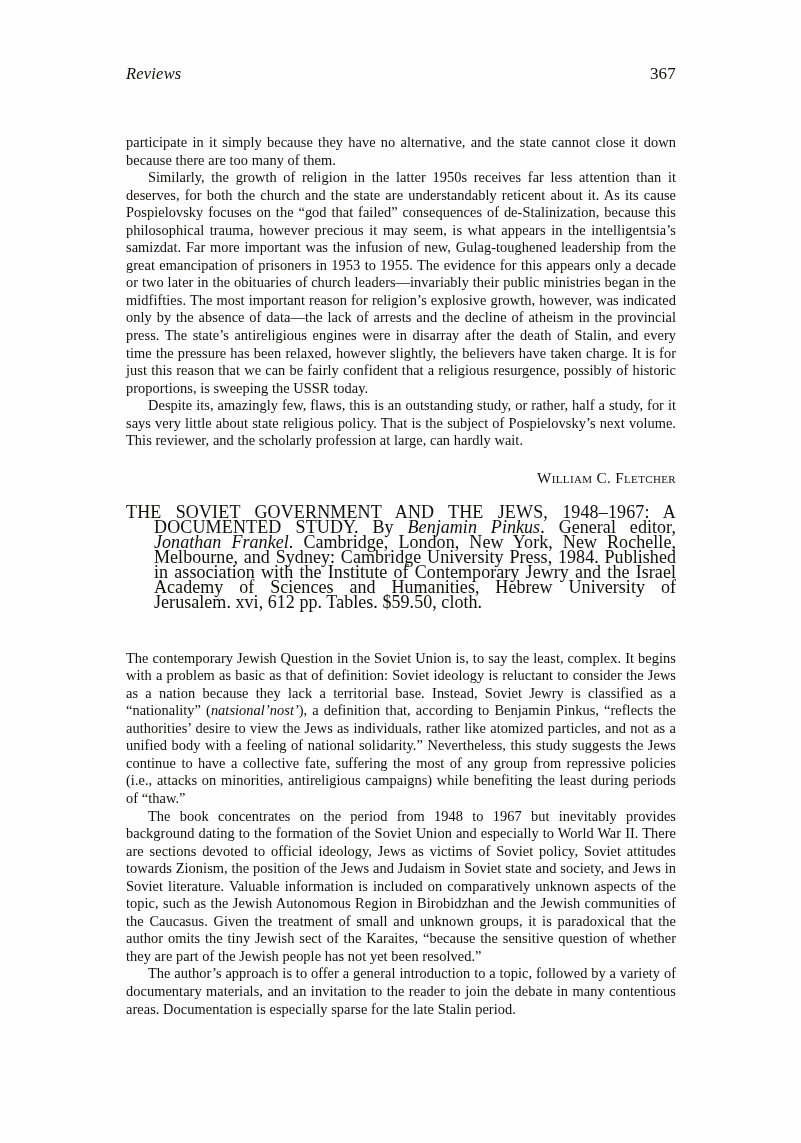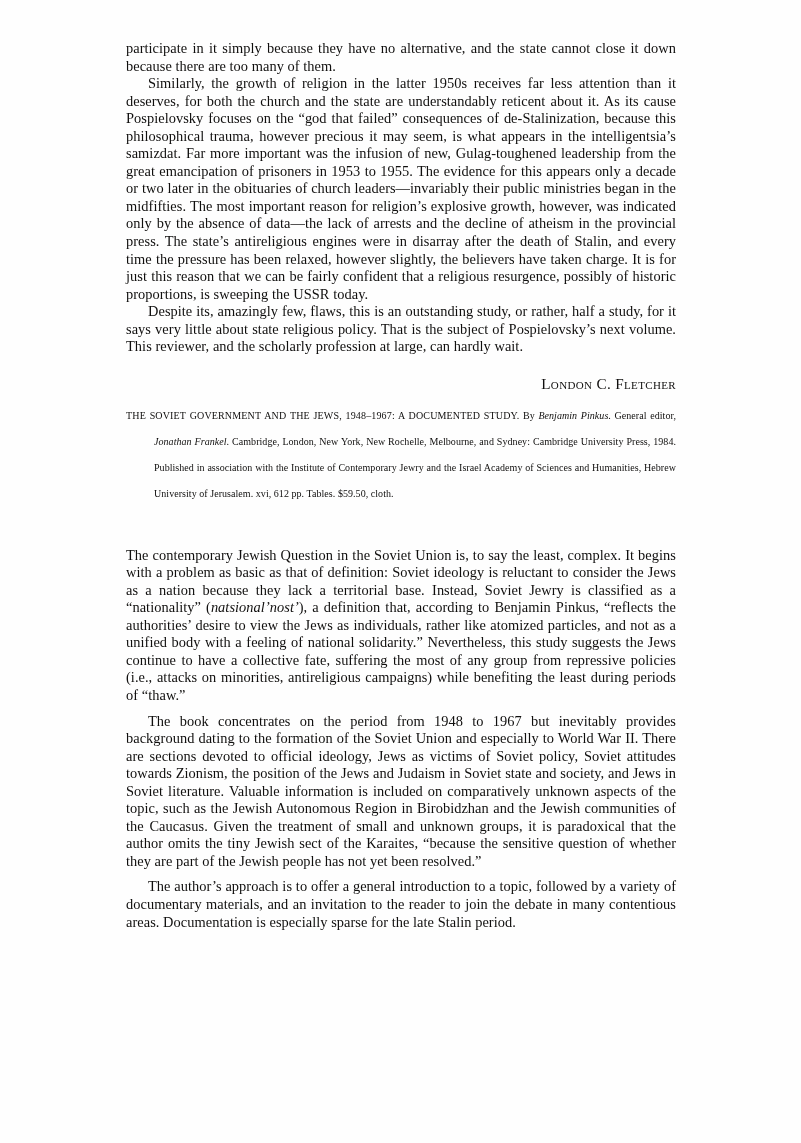--- a/index.html
+++ b/index.html
@@ -76,59 +76,63 @@
     font-size: 15.2px;
     letter-spacing: 0.35px;
   }
   .sig-affil {
     font-style: italic;
     letter-spacing: 0.2px;
   }
 
   
   .citation {
-    font-size: 10px;
-    line-height: 26px;
+    font-size: 18px;
+    line-height: 15px;
     text-align: justify;
     text-justify: inter-word;
     padding-left: 28px;
     text-indent: -28px;
     letter-spacing: 0.05px;
   }
   .citation .booktitle {
     letter-spacing: 0.15px;
   }
   .citation em {
     font-style: italic;
   }
 
   .after-citation {
     margin-top: 20px;
   }
   .after-citation p.para + p.para {
-    margin-top: 8px;
+    margin-top: 0;
   }
 
   i, em { }
 </style>
 </head>
 <body>
 
 <div class="page">
   <div class="content">
 
+    <div class="runhead">
+      <span class="runhead-title">Reviews</span>
+      <span class="runhead-folio">367</span>
+    </div>
 
     <div class="body-block">
       <p class="para first">participate in it simply because they have no alternative, and the state cannot close it down because there are too many of them.</p>
       <p class="para indent">Similarly, the growth of religion in the latter 1950s receives far less attention than it deserves, for both the church and the state are understandably reticent about it. As its cause Pospielovsky focuses on the “god that failed” consequences of de-Stalinization, because this philosophical trauma, however precious it may seem, is what appears in the intelligentsia’s samizdat. Far more important was the infusion of new, Gulag-toughened leadership from the great emancipation of prisoners in 1953 to 1955. The evidence for this appears only a decade or two later in the obituaries of church leaders—invariably their public ministries began in the midfifties. The most important reason for religion’s explosive growth, however, was indicated only by the absence of data—the lack of arrests and the decline of atheism in the provincial press. The state’s antireligious engines were in disarray after the death of Stalin, and every time the pressure has been relaxed, however slightly, the believers have taken charge. It is for just this reason that we can be fairly confident that a religious resurgence, possibly of historic proportions, is sweeping the USSR today.</p>
       <p class="para indent">Despite its, amazingly few, flaws, this is an outstanding study, or rather, half a study, for it says very little about state religious policy. That is the subject of Pospielovsky’s next volume. This reviewer, and the scholarly profession at large, can hardly wait.</p>
     </div>
 
     <div class="signature">
-      <div class="sig-name">London C. Fletcher</div>
+      <div class="sig-name">William C. Fletcher</div>
     </div>
 
     <p class="citation"><span class="booktitle">THE SOVIET GOVERNMENT AND THE JEWS, 1948–1967: A DOCUMENTED STUDY.</span> <span>By</span> <em>Benjamin Pinkus</em><span>.</span> <span>General editor,</span> <em>Jonathan Frankel</em><span>. Cambridge, London, New York, New Rochelle, Melbourne, and Sydney: Cambridge University Press, 1984. Published in association with the Institute of Contemporary Jewry and the Israel Academy of Sciences and Humanities, Hebrew University of Jerusalem. xvi, 612 pp. Tables. $59.50, cloth.</span></p>
 
     <div class="after-citation">
       <p class="para first"><span>The contemporary Jewish Question in the Soviet Union is, to say the least, complex. It begins with a problem as basic as that of definition: Soviet ideology is reluctant to consider the Jews as a nation because they lack a territorial base. Instead, Soviet Jewry is classified as a “nationality” (</span><em>natsional’nost’</em><span>), a definition that, according to Benjamin Pinkus, “reflects the authorities’ desire to view the Jews as individuals, rather like atomized particles, and not as a unified body with a feeling of national solidarity.” Nevertheless, this study suggests the Jews continue to have a collective fate, suffering the most of any group from repressive policies (i.e., attacks on minorities, antireligious campaigns) while benefiting the least during periods of “thaw.”</span></p>
       <p class="para indent">The book concentrates on the period from 1948 to 1967 but inevitably provides background dating to the formation of the Soviet Union and especially to World War II. There are sections devoted to official ideology, Jews as victims of Soviet policy, Soviet attitudes towards Zionism, the position of the Jews and Judaism in Soviet state and society, and Jews in Soviet literature. Valuable information is included on comparatively unknown aspects of the topic, such as the Jewish Autonomous Region in Birobidzhan and the Jewish communities of the Caucasus. Given the treatment of small and unknown groups, it is paradoxical that the author omits the tiny Jewish sect of the Karaites, “because the sensitive question of whether they are part of the Jewish people has not yet been resolved.”</p>
       <p class="para indent">The author’s approach is to offer a general introduction to a topic, followed by a variety of documentary materials, and an invitation to the reader to join the debate in many contentious areas. Documentation is especially sparse for the late Stalin period.</p>
     </div>
 

